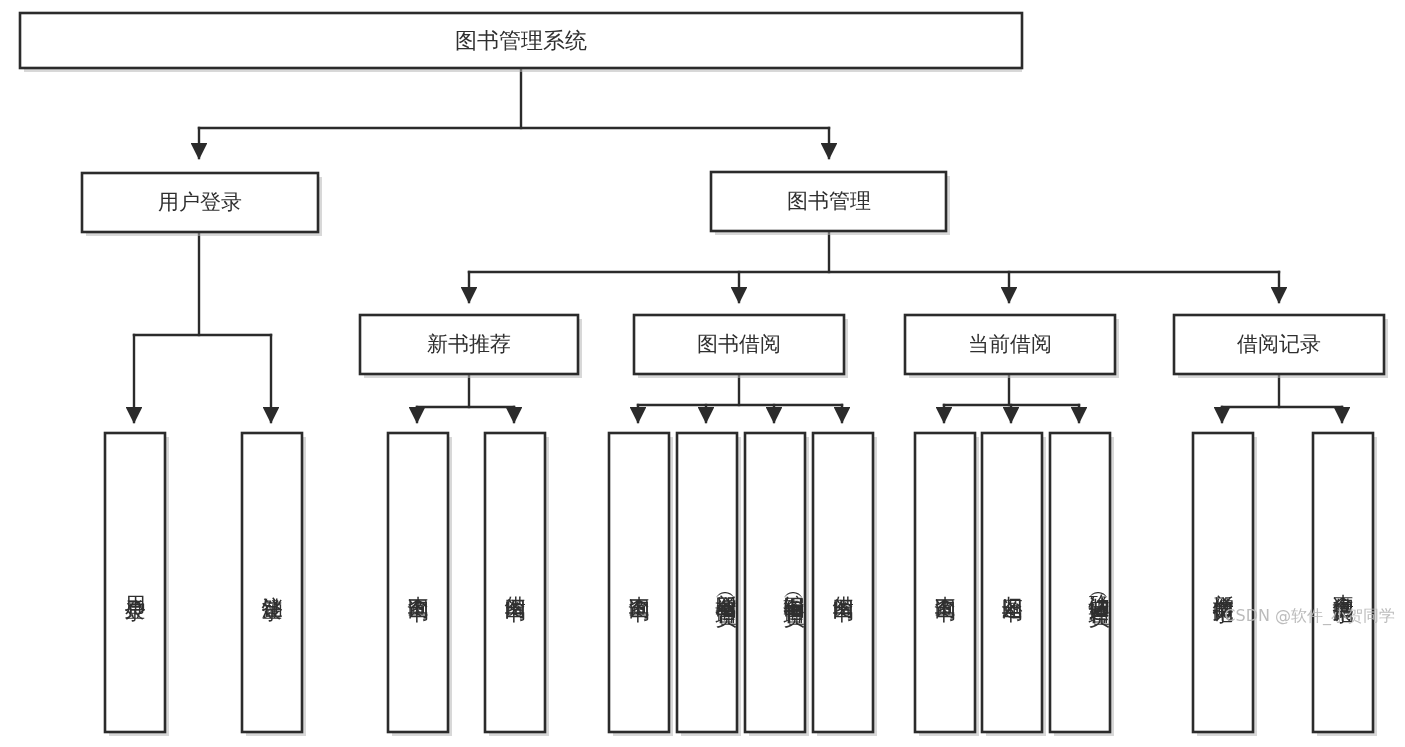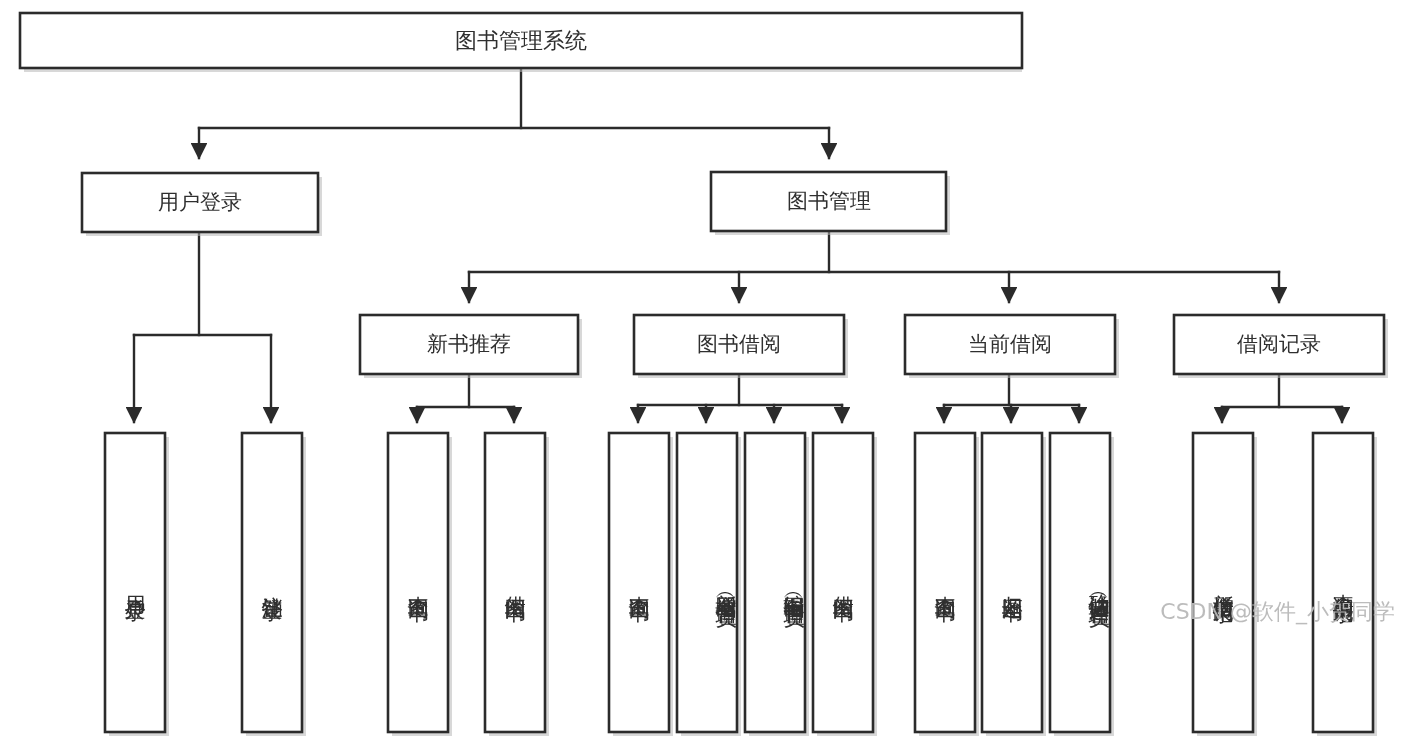--- a/index.html
+++ b/index.html
@@ -75,21 +75,21 @@
     text-align: center;
     white-space: nowrap;
     pointer-events: none;
     user-select: none;
   }
   .watermark {
     position: absolute;
     right: 10px;
     bottom: 8px;
     font-family: "DejaVu Sans", "Liberation Sans", sans-serif;
-    font-size: 22px;
+    font-size: 16px;
     color: #b9b9b9;
     opacity: 0.95;
     white-space: nowrap;
     user-select: none;
   }
 </style>
 </head>
 <body>
 
 <div id="diagram-root">

